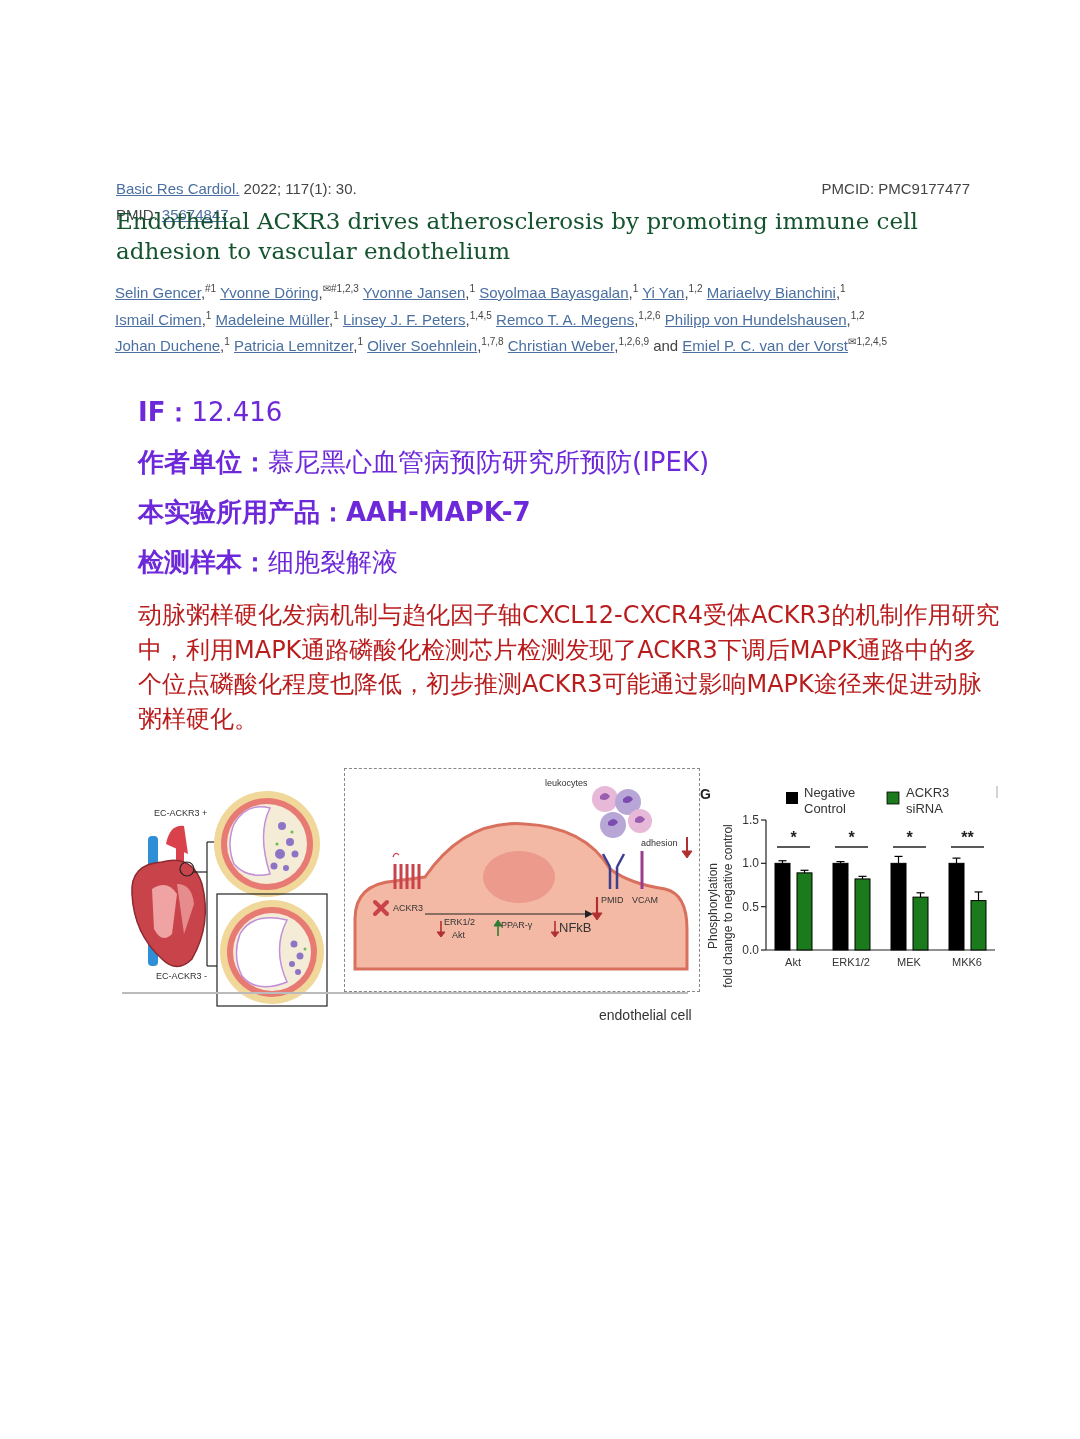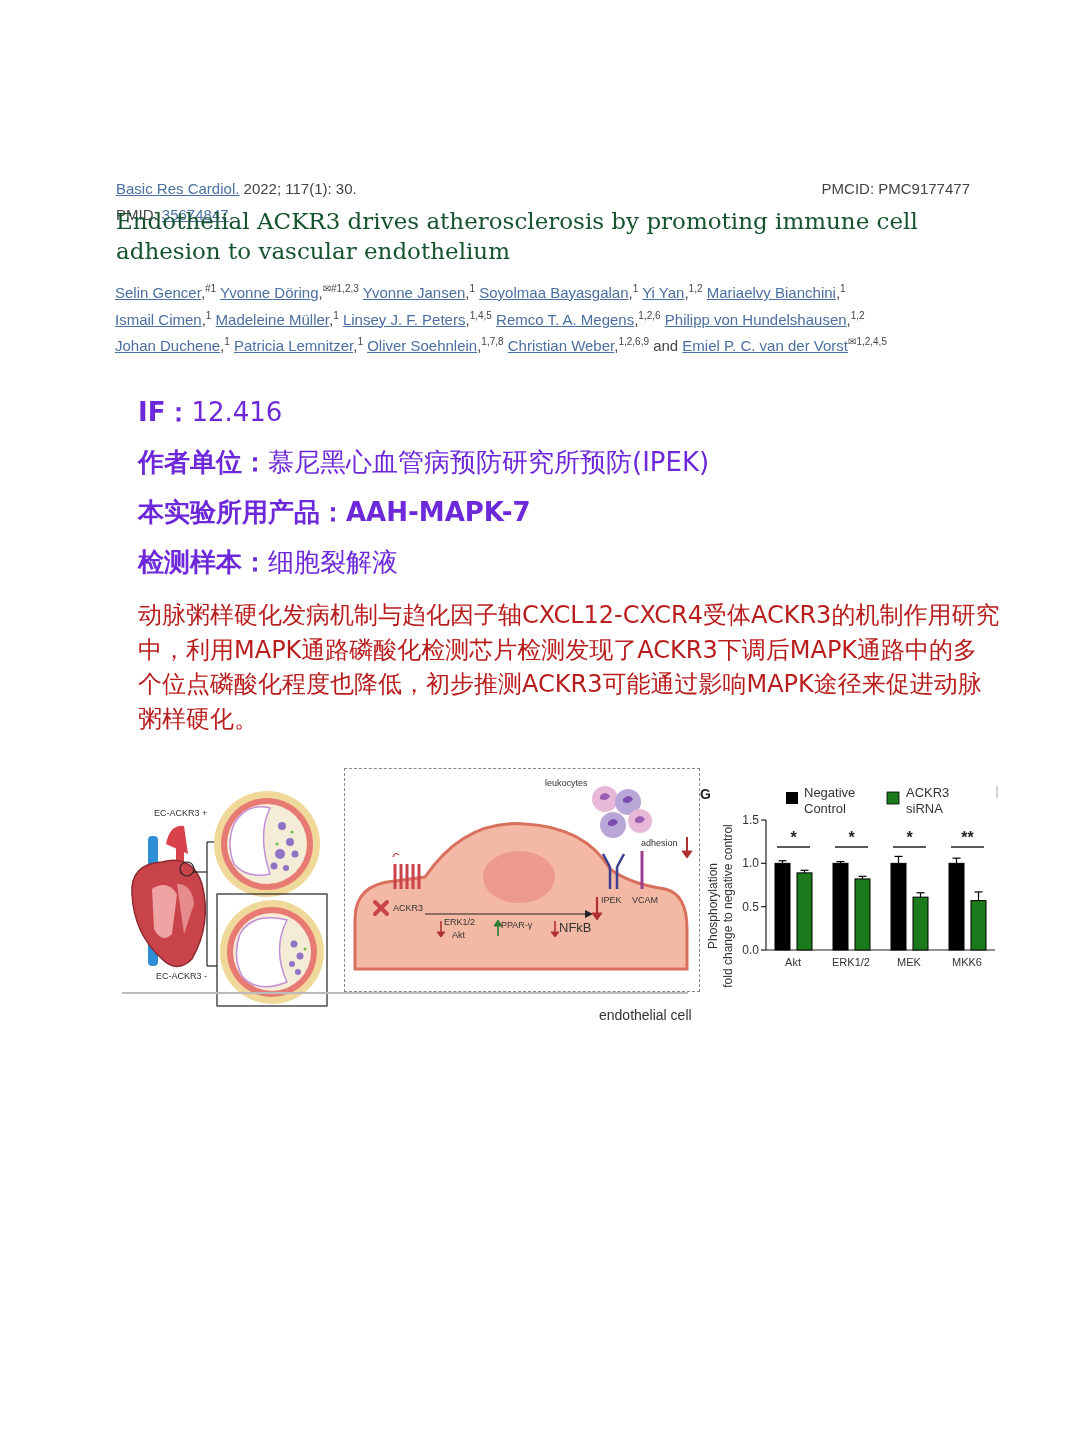--- a/index.html
+++ b/index.html
@@ -181,21 +181,21 @@
           <path d="M290 50 q5 -6 10 0 q-3 6 -10 3" fill="#9a5db0"></path>
       </g>
     </svg>
     <span class="lbl" style="left:200px;top:9px;font-size:9px;">leukocytes</span>
     <span class="lbl" style="left:296px;top:69px;font-size:9px;">adhesion</span>
     <span class="lbl" style="left:48px;top:134px;font-size:9px;">ACKR3</span>
     <span class="lbl" style="left:99px;top:148px;font-size:9px;">ERK1/2</span>
     <span class="lbl" style="left:107px;top:161px;font-size:9px;">Akt</span>
     <span class="lbl" style="left:156px;top:151px;font-size:9px;">PPAR-γ</span>
     <span class="lbl" style="left:214px;top:151px;font-size:13px;">NFkB</span>
-    <span class="lbl" style="left:256px;top:126px;font-size:9px;">IPEK</span>
+    <span class="lbl" style="left:256px;top:126px;font-size:9px;">PMID</span>
     <span class="lbl" style="left:287px;top:126px;font-size:9px;">VCAM</span>
     <span class="lbl" style="left:254px;top:202px;font-size:14px;margin-top:36px;">endothelial cell</span>
   </div>
   <div class="fig-base"></div>
 
   <div class="fig-chart">
     <svg width="305" height="226" viewBox="0 0 305 226">
       <text x="3" y="31" font-family="Liberation Sans, sans-serif" font-size="14" font-weight="bold" fill="#222">G</text>
 
       <g transform="translate(20,138) rotate(-90)" font-family="Liberation Sans, sans-serif" font-size="12" fill="#333" text-anchor="middle">

